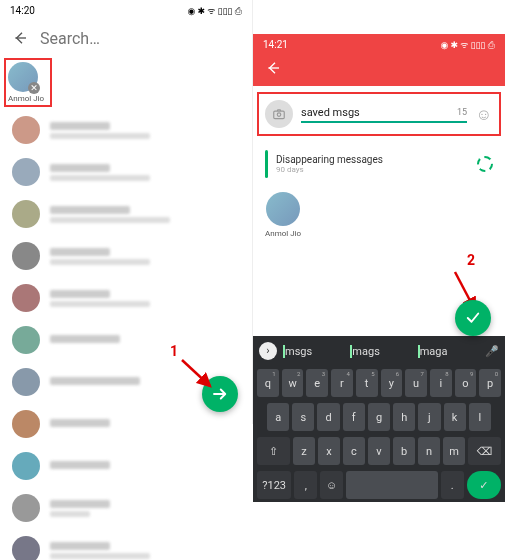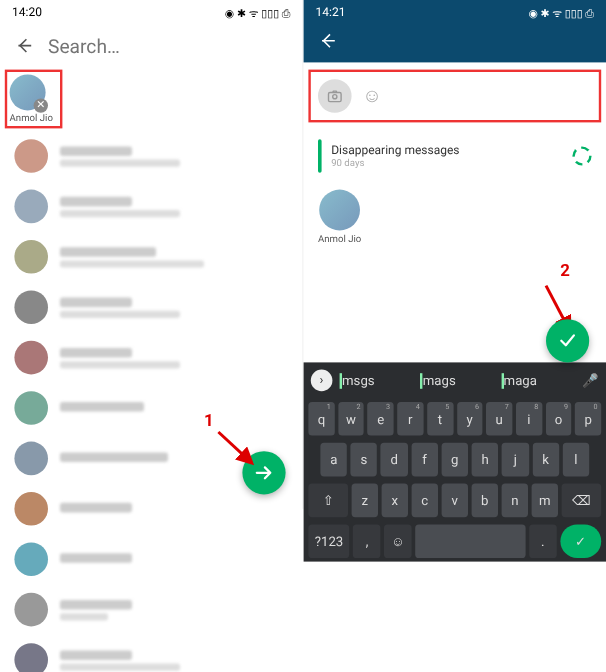--- a/index.html
+++ b/index.html
@@ -38,21 +38,21 @@
   .fab { position: absolute; width: 36px; height: 36px; border-radius: 50%; background: #00b267; display: flex; align-items: center; justify-content: center; box-shadow: 0 2px 6px rgba(0,0,0,.3); cursor: pointer; }
   .fab svg path { stroke: #fff; }
   .fab-left { right: 14px; bottom: 12px; }
   .fab-right { position: absolute; right: 14px; bottom: 0; }
 
   
   .callout { position: absolute; color: #d00; font-weight: bold; font-size: 14px; }
   .arrow { position: absolute; }
 
   
-  .rheader { background: #0c4a6e; color: #fff; }
+  .rheader { background: #ef4444; color: #fff; margin-top: 34px; }
   .rheadrow { display: flex; align-items: center; gap: 12px; padding: 6px 12px; }
   .rheadrow .back { cursor: pointer; }
   .rtitle { font-size: 12px; font-weight: 500; }
   .rsubtitle { font-size: 9px; opacity: .85; }
 
   
   .subject-wrap { border: 2px solid #e33; margin: 6px 4px; padding: 6px; display: flex; align-items: center; gap: 8px; }
   .subj-cam { width: 28px; height: 28px; border-radius: 50%; background: #ddd; display: flex; align-items: center; justify-content: center; }
   .subj-field { flex: 1; display: flex; align-items: center; border-bottom: 2px solid #00a884; padding-bottom: 2px; }
   .subj-field .txt { font-size: 11px; color: #222; flex: 1; }
@@ -227,20 +227,24 @@
   </div>
 
   <div class="subject-wrap">
     <div class="subj-cam">
       <svg width="14" height="14" viewBox="0 0 24 24" fill="none">
           <rect x="3" y="7" width="18" height="13" rx="2" stroke="#999" stroke-width="2"></rect>
           <circle cx="12" cy="13" r="3" stroke="#999" stroke-width="2"></circle>
           <path d="M9 7l1-2h4l1 2" stroke="#999" stroke-width="2"></path>
         </svg>
     </div>
+    <div class="subj-field">
+      <span class="txt">saved msgs</span>
+      <span class="cnt">15</span>
+    </div>
     <div class="emoji-btn">☺</div>
   </div>
 
   <div class="disap">
     <div class="bar"></div>
     <div style="flex:1">
       <div class="txt1">Disappearing messages</div>
       <div class="txt2">90 days</div>
     </div>
     <div class="timer"></div>

